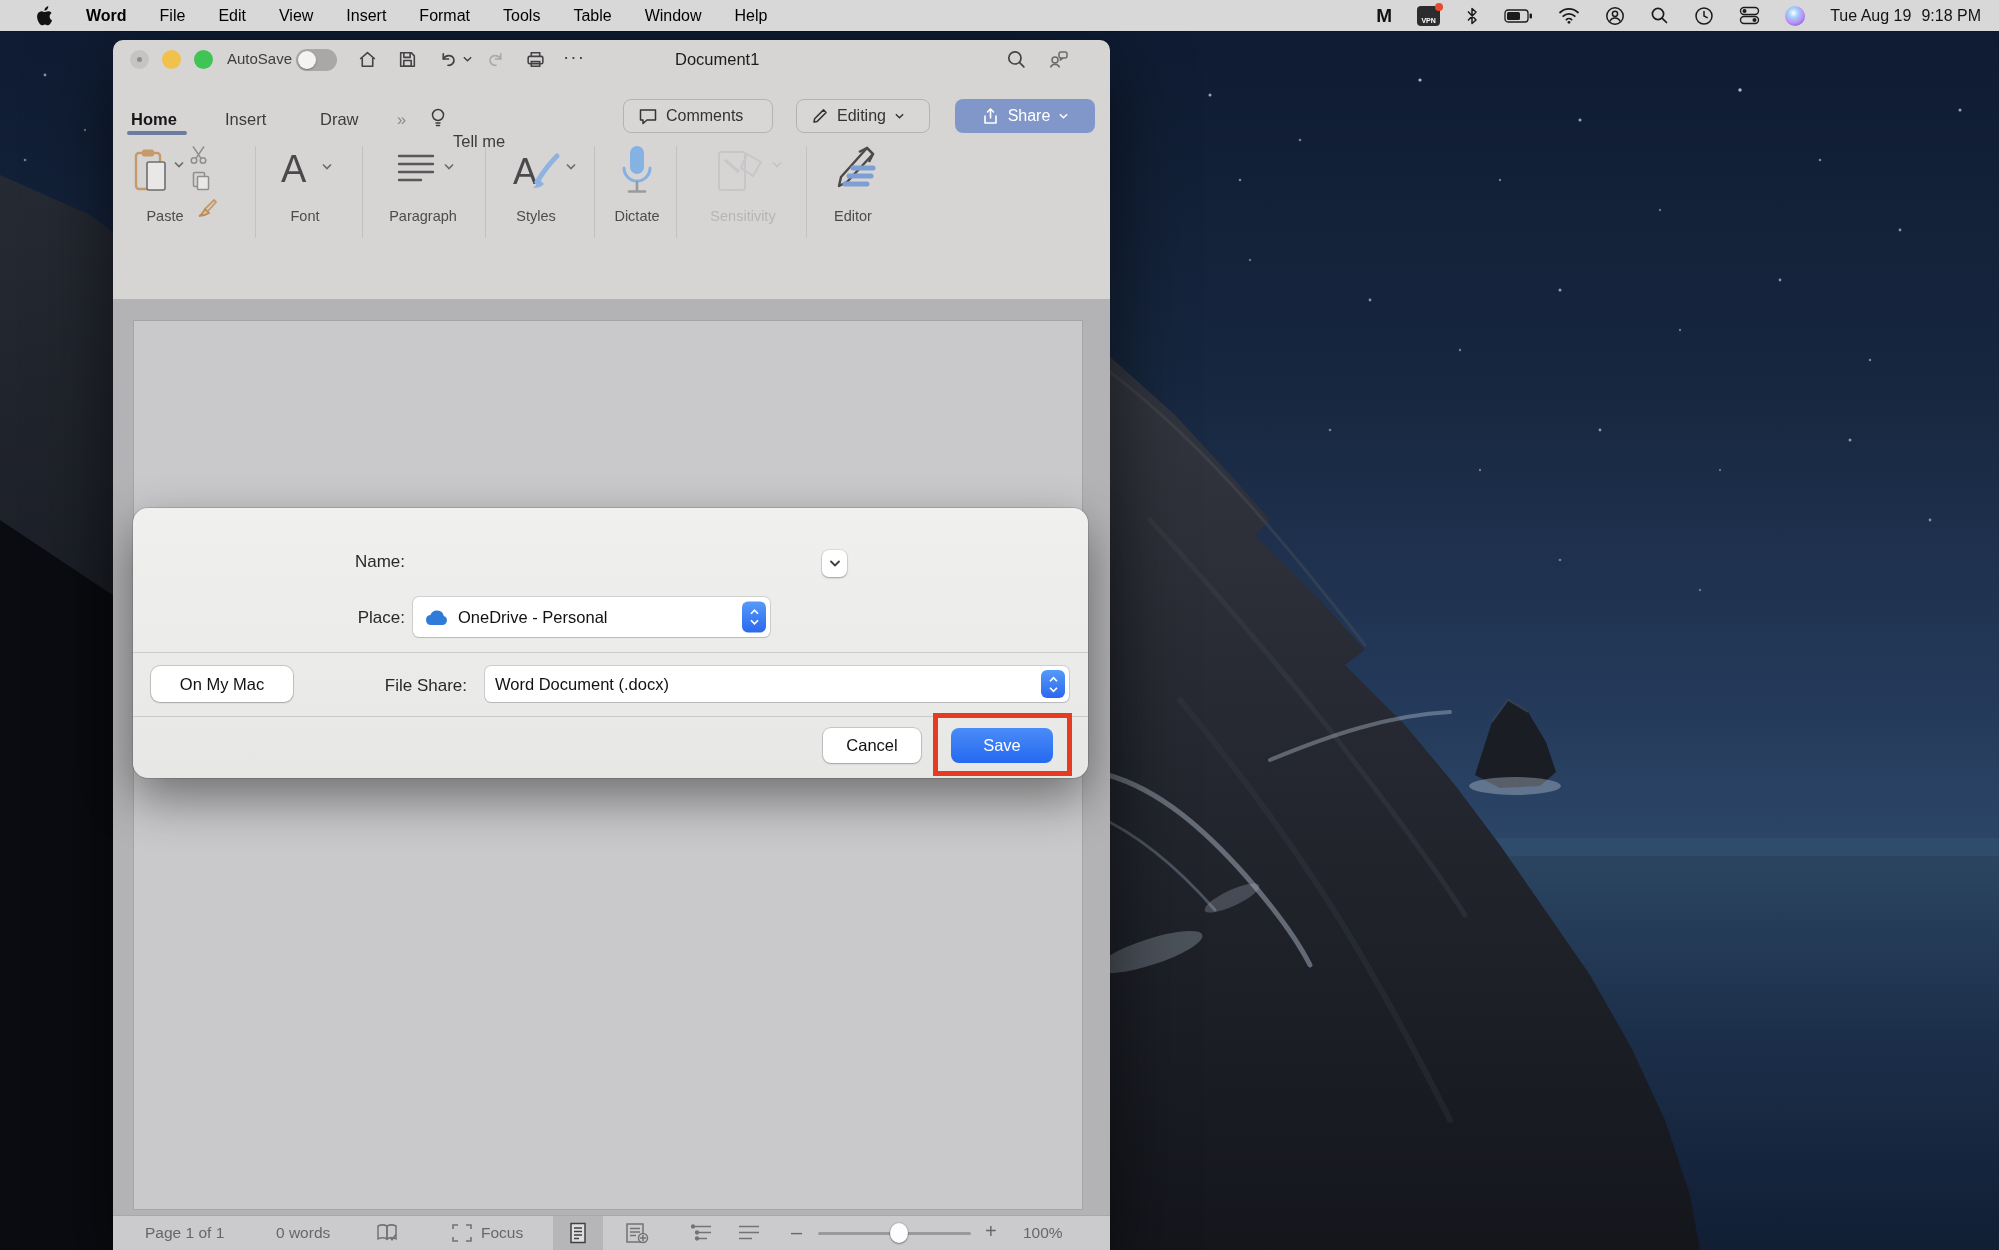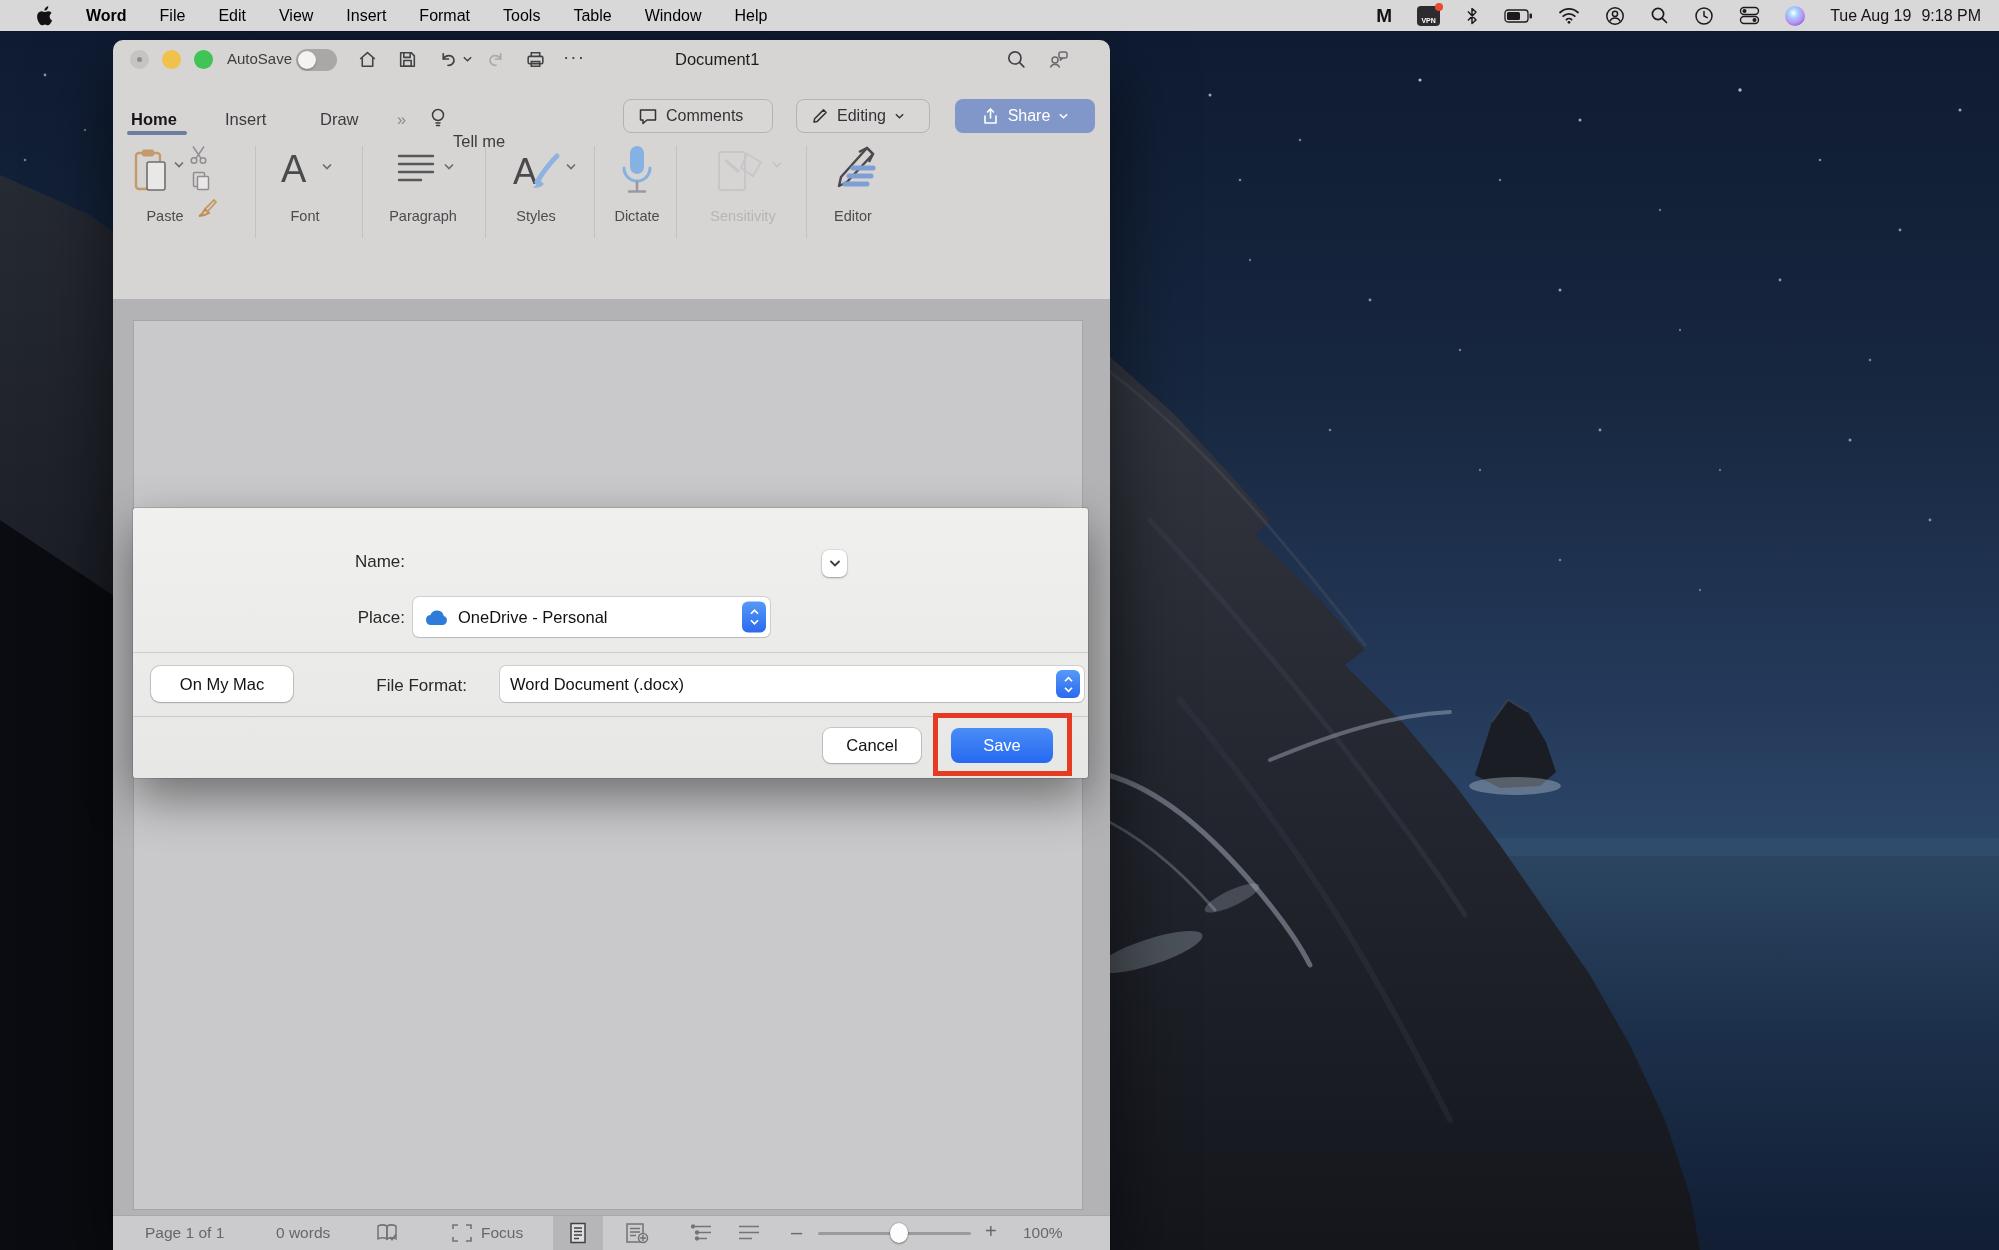--- a/index.html
+++ b/index.html
@@ -51,21 +51,21 @@
   #banner .title{position:absolute;left:54px;top:11px;font-size:16px;font-weight:700;color:#403e39;}
   #banner .msg{position:absolute;left:166px;top:11px;font-size:16px;color:#585549;}
   #check-updates{position:absolute;left:790px;top:7px;width:182px;height:29px;border:1px solid #a7a193;border-radius:6px;
                  background:#dcd8ca;color:#3c3a34;font-size:15.5px;display:flex;align-items:center;justify-content:center;}
 
   
   #docarea{position:absolute;left:0;top:259px;width:100%;height:916px;background:#b3b3b5;}
   #page{position:absolute;left:20px;top:21px;width:950px;height:890px;background:#c9c9cb;border:1px solid #a5a5a7;box-sizing:border-box;}
 
   
-  #sheet{position:absolute;left:20px;top:468px;width:955px;height:270px;border-radius:3px;z-index:6;
+  #sheet{position:absolute;left:20px;top:468px;width:955px;height:270px;border-radius:15px;z-index:6;
          background:linear-gradient(#f0f0ef,#e7e7e6);box-shadow:0 20px 50px rgba(0,0,0,.45),0 0 0 1px rgba(0,0,0,.12);}
   .flabel{position:absolute;font-size:17px;color:#29292b;text-align:right;}
   .hdiv{position:absolute;left:0;width:100%;height:1px;background:rgba(0,0,0,.13);}
   #name-field{position:absolute;left:280px;top:33px;width:395px;height:41px;background:#fff;border-radius:6px;
               border:2px solid #8fb9ea;box-shadow:0 0 0 3px rgba(122,170,230,.55);box-sizing:border-box;
               display:flex;align-items:center;padding-left:7px;font-size:17px;color:#0d0d0f;}
   #name-field .sel{background:#b9d7f3;padding:2px 1px;border-radius:2px;}
   #name-drop{position:absolute;left:689px;top:42px;width:25px;height:27px;background:#fff;border-radius:7px;
              box-shadow:0 1px 2px rgba(0,0,0,.3),0 0 0 1px rgba(0,0,0,.06);display:flex;align-items:center;justify-content:center;}
   .selectbox{position:absolute;height:40px;background:#fff;border-radius:6px;
@@ -496,22 +496,22 @@
             </svg>
           <svg width="11" height="7" viewBox="0 0 12 8" fill="none" stroke="#fff" stroke-width="2">
               <path d="M2 2 L6 6 L10 2"></path>
             </svg>
         </span>
       </div>
 
       <div class="hdiv" style="top:144px;"></div>
 
       <div class="whitebtn" style="position:absolute;left:18px;top:158px;width:142px;height:36px;border-radius:9px;">On My Mac</div>
-      <span class="flabel" style="left:184px;top:168px;width:150px;">File Format:</span>
-      <div class="selectbox" style="left:367px;top:158px;width:584px;height:36px;">
+      <span class="flabel" style="left:184px;top:168px;width:150px;">File Share:</span>
+      <div class="selectbox" style="left:352px;top:158px;width:584px;height:36px;">
         <span>Word Document (.docx)</span>
         <span class="stepper" style="height:28px;">
           <svg width="11" height="7" viewBox="0 0 12 8" fill="none" stroke="#fff" stroke-width="2">
               <path d="M2 6 L6 2 L10 6"></path>
             </svg>
           <svg width="11" height="7" viewBox="0 0 12 8" fill="none" stroke="#fff" stroke-width="2">
               <path d="M2 2 L6 6 L10 2"></path>
             </svg>
         </span>
       </div>

